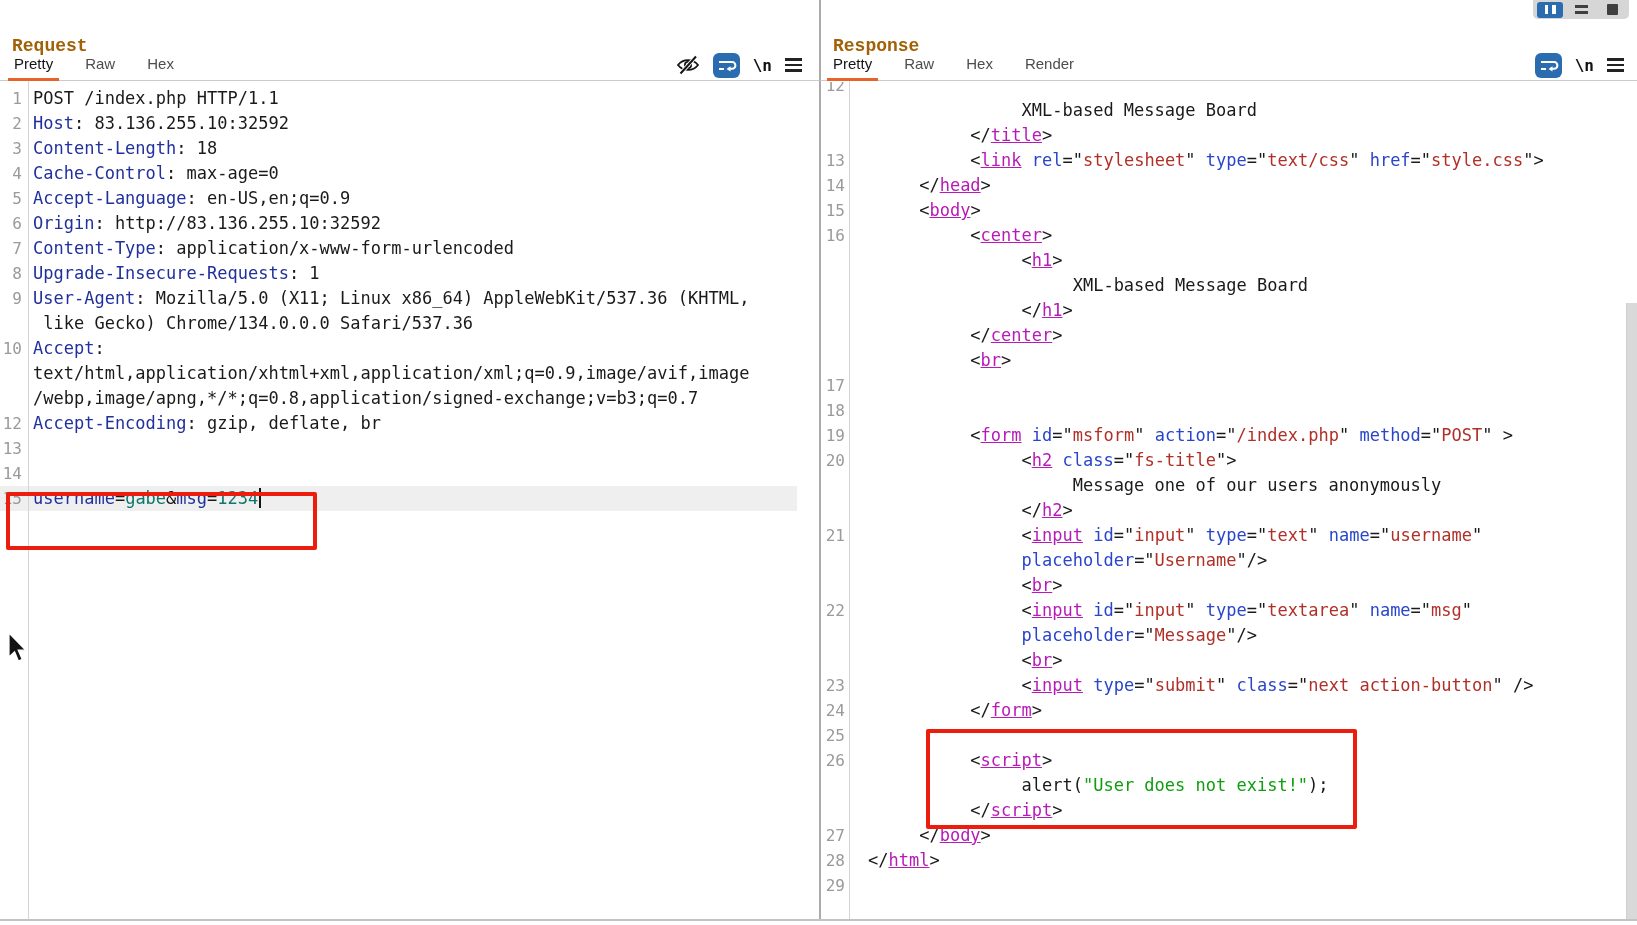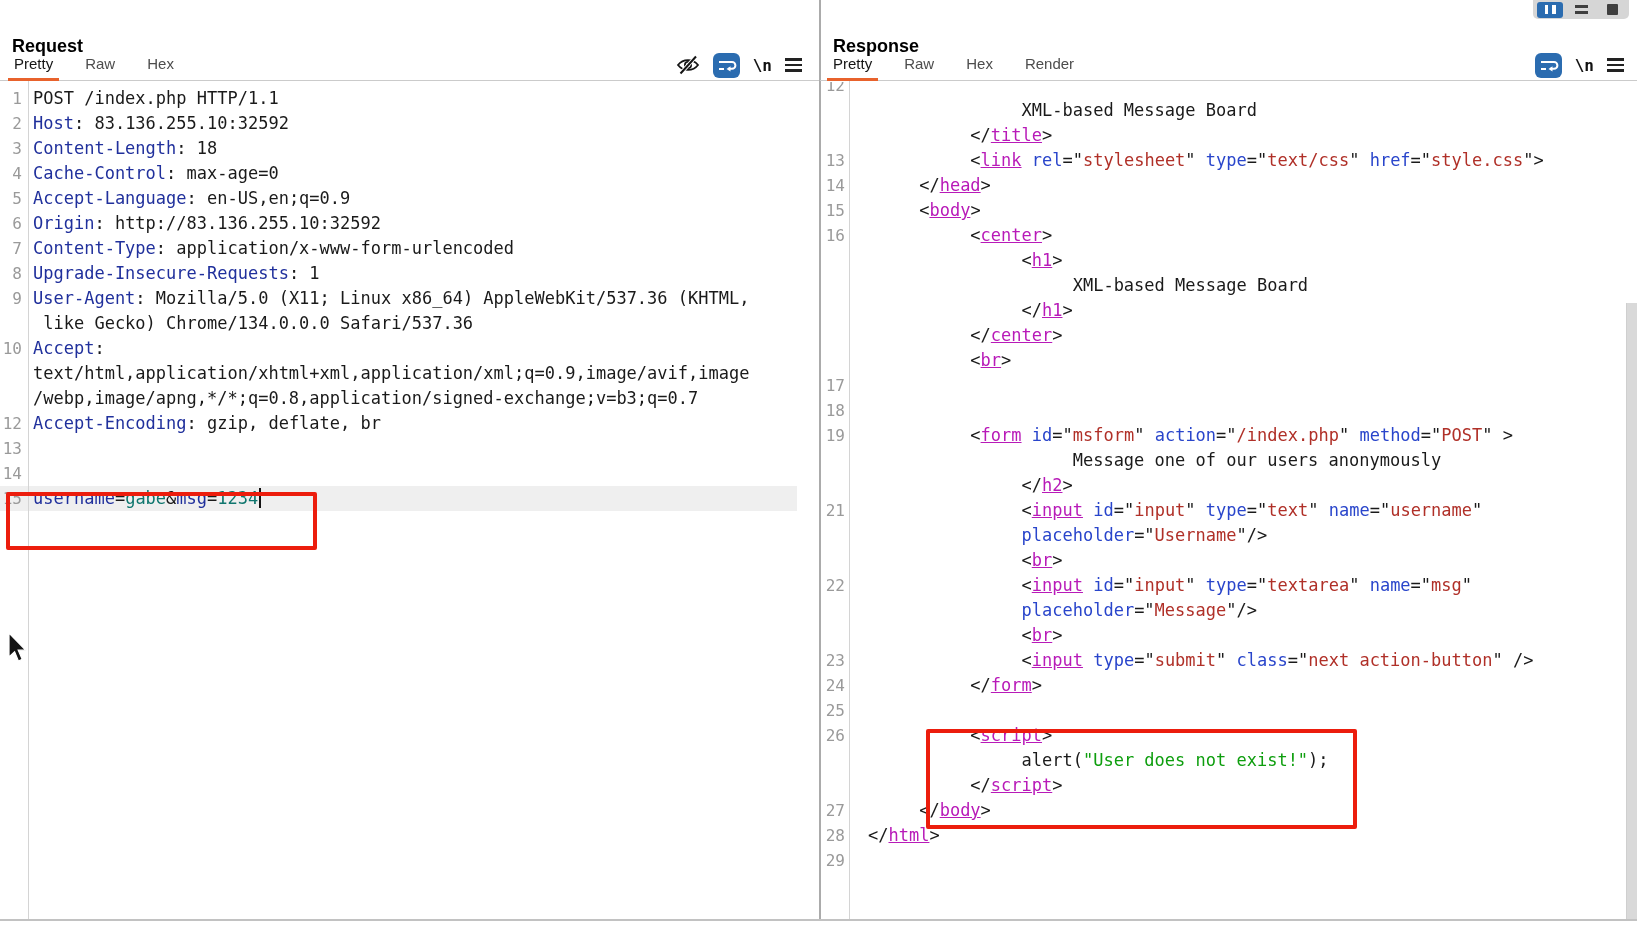--- a/index.html
+++ b/index.html
@@ -1,20 +1,20 @@
 <!DOCTYPE html>
 <html><head>
 <meta charset="utf-8">
 <style>
   html,body{margin:0;padding:0;}
   body{
     width:1637px;height:925px;background:#ffffff;overflow:hidden;position:relative;
     font-family:"Liberation Sans",sans-serif;
   }
-  .panel-title{position:absolute;top:21px;font-size:18px;font-weight:bold;color:#000000;}
+  .panel-title{position:absolute;top:21px;font-size:18px;font-weight:bold;color:#a16207;font-family:Liberation Mono, monospace;}
   #req-title{left:12px;}
   #resp-title{left:833px;}
 
   .tabbar{position:absolute;top:48px;height:33px;box-sizing:border-box;border-bottom:1px solid #cbcbcb;
     display:flex;}
   #req-tabbar{left:0;width:819px;padding-left:8px;}
   #resp-tabbar{left:820px;width:817px;padding-left:7px;}
   .tab{font-size:15px;color:#4d4d4d;padding:0 6px;margin-right:20px;height:32px;line-height:32px;position:relative;}
   .tab.selected{color:#141414;}
   .tab.selected::after{content:"";position:absolute;left:0;right:0;bottom:-1px;height:3px;background:#e8622c;}
@@ -169,20 +169,21 @@
     <div class="row"><span class="ln">15</span><span class="code"><span class="c-p">     &lt;</span><span class="c-tag">body</span><span class="c-p">&gt;</span></span></div>
     <div class="row"><span class="ln">16</span><span class="code"><span class="c-p">          &lt;</span><span class="c-tag">center</span><span class="c-p">&gt;</span></span></div>
     <div class="row"><span class="ln"></span><span class="code"><span class="c-p">               &lt;</span><span class="c-tag">h1</span><span class="c-p">&gt;</span></span></div>
     <div class="row"><span class="ln"></span><span class="code"><span class="c-p">                    XML-based Message Board</span></span></div>
     <div class="row"><span class="ln"></span><span class="code"><span class="c-p">               &lt;/</span><span class="c-tag">h1</span><span class="c-p">&gt;</span></span></div>
     <div class="row"><span class="ln"></span><span class="code"><span class="c-p">          &lt;/</span><span class="c-tag">center</span><span class="c-p">&gt;</span></span></div>
     <div class="row"><span class="ln"></span><span class="code"><span class="c-p">          &lt;</span><span class="c-tag">br</span><span class="c-p">&gt;</span></span></div>
     <div class="row"><span class="ln">17</span><span class="code"></span></div>
     <div class="row"><span class="ln">18</span><span class="code"></span></div>
     <div class="row"><span class="ln">19</span><span class="code"><span class="c-p">          &lt;</span><span class="c-tag">form</span><span class="c-p"> </span><span class="c-attr">id</span><span class="c-p">="</span><span class="c-str">msform</span><span class="c-p">" </span><span class="c-attr">action</span><span class="c-p">="</span><span class="c-str">/index.php</span><span class="c-p">" </span><span class="c-attr">method</span><span class="c-p">="</span><span class="c-str">POST</span><span class="c-p">" &gt;</span></span></div>
+    <div class="row"><span class="ln">20</span><span class="code"><span class="c-p">               &lt;</span><span class="c-tag">h2</span><span class="c-p"> </span><span class="c-attr">class</span><span class="c-p">="</span><span class="c-str">fs-title</span><span class="c-p">"&gt;</span></span></div>
     <div class="row"><span class="ln"></span><span class="code"><span class="c-p">                    Message one of our users anonymously</span></span></div>
     <div class="row"><span class="ln"></span><span class="code"><span class="c-p">               &lt;/</span><span class="c-tag">h2</span><span class="c-p">&gt;</span></span></div>
     <div class="row"><span class="ln">21</span><span class="code"><span class="c-p">               &lt;</span><span class="c-tag">input</span><span class="c-p"> </span><span class="c-attr">id</span><span class="c-p">="</span><span class="c-str">input</span><span class="c-p">" </span><span class="c-attr">type</span><span class="c-p">="</span><span class="c-str">text</span><span class="c-p">" </span><span class="c-attr">name</span><span class="c-p">="</span><span class="c-str">username</span><span class="c-p">"</span></span></div>
     <div class="row"><span class="ln"></span><span class="code"><span class="c-p">               </span><span class="c-attr">placeholder</span><span class="c-p">="</span><span class="c-str">Username</span><span class="c-p">"/&gt;</span></span></div>
     <div class="row"><span class="ln"></span><span class="code"><span class="c-p">               &lt;</span><span class="c-tag">br</span><span class="c-p">&gt;</span></span></div>
     <div class="row"><span class="ln">22</span><span class="code"><span class="c-p">               &lt;</span><span class="c-tag">input</span><span class="c-p"> </span><span class="c-attr">id</span><span class="c-p">="</span><span class="c-str">input</span><span class="c-p">" </span><span class="c-attr">type</span><span class="c-p">="</span><span class="c-str">textarea</span><span class="c-p">" </span><span class="c-attr">name</span><span class="c-p">="</span><span class="c-str">msg</span><span class="c-p">"</span></span></div>
     <div class="row"><span class="ln"></span><span class="code"><span class="c-p">               </span><span class="c-attr">placeholder</span><span class="c-p">="</span><span class="c-str">Message</span><span class="c-p">"/&gt;</span></span></div>
     <div class="row"><span class="ln"></span><span class="code"><span class="c-p">               &lt;</span><span class="c-tag">br</span><span class="c-p">&gt;</span></span></div>
     <div class="row"><span class="ln">23</span><span class="code"><span class="c-p">               &lt;</span><span class="c-tag">input</span><span class="c-p"> </span><span class="c-attr">type</span><span class="c-p">="</span><span class="c-str">submit</span><span class="c-p">" </span><span class="c-attr">class</span><span class="c-p">="</span><span class="c-str">next action-button</span><span class="c-p">" /&gt;</span></span></div>
     <div class="row"><span class="ln">24</span><span class="code"><span class="c-p">          &lt;/</span><span class="c-tag">form</span><span class="c-p">&gt;</span></span></div>

